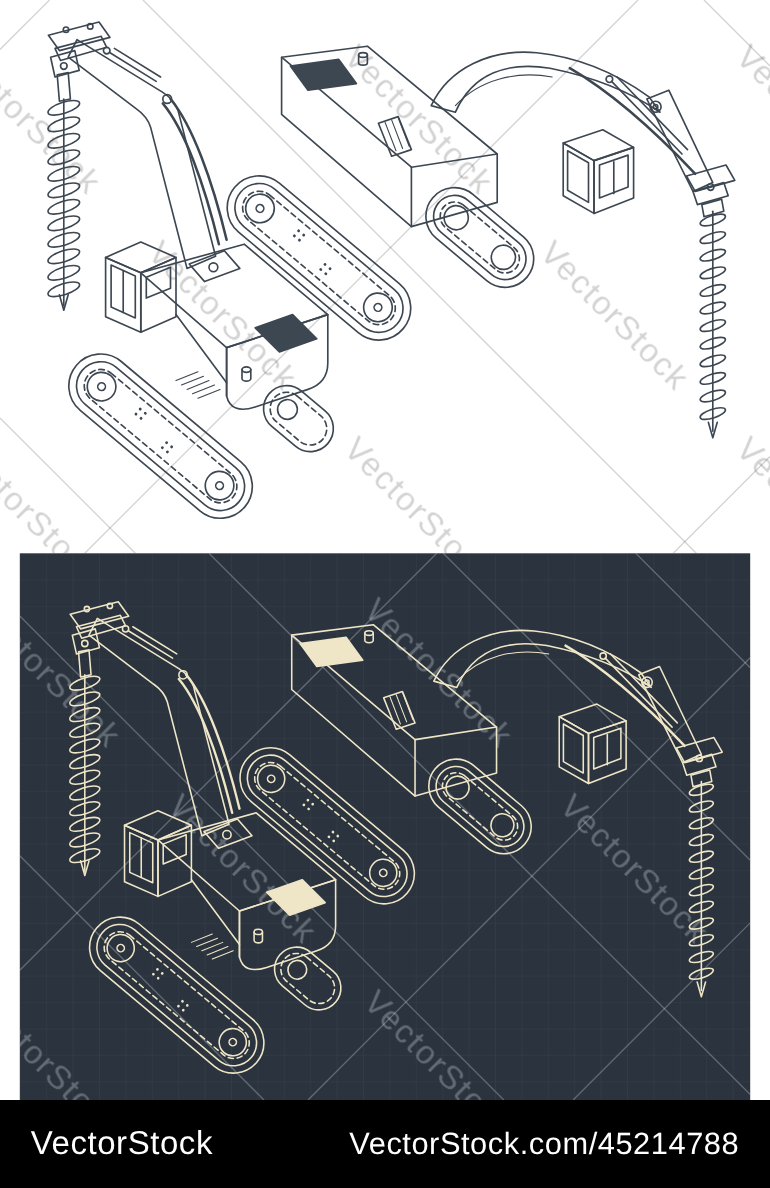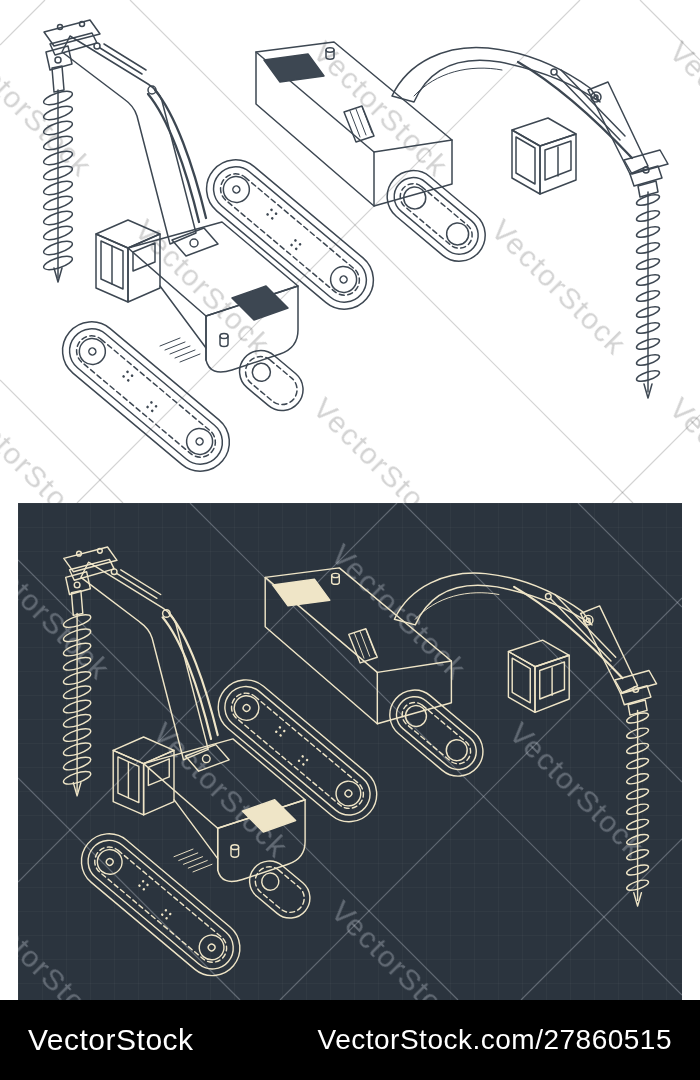--- a/index.html
+++ b/index.html
@@ -254,16 +254,16 @@
         <line x1="262" y1="497" x2="664" y2="95"></line>
         <line x1="503" y1="497" x2="664" y2="336"></line>
       </g>
 
       <use href="#scene" class="scene-use scene-light" transform="translate(4,25) scale(0.95)"></use>
     </svg>
   </div>
 
   <div class="footer-bar">
     <div class="footer-brand">VectorStock</div>
-    <div class="footer-ref">VectorStock.com/27860515</div>
+    <div class="footer-ref">VectorStock.com/45214788</div>
   </div>
 
 </div>
 
 </body></html>

